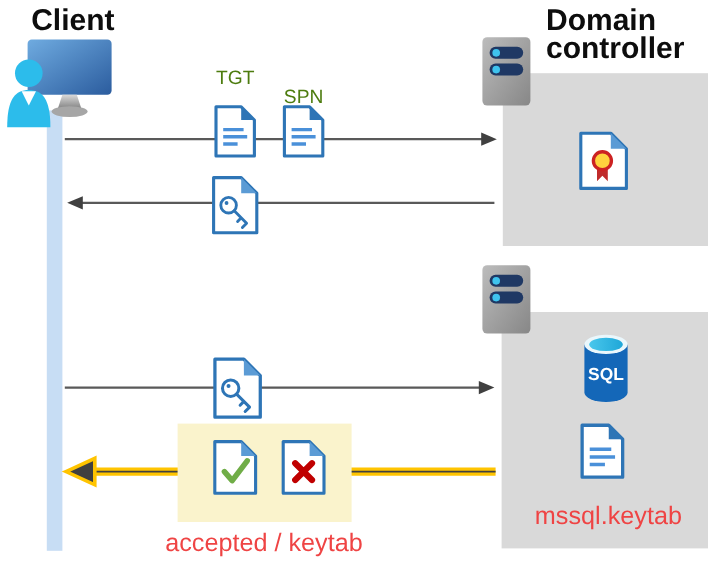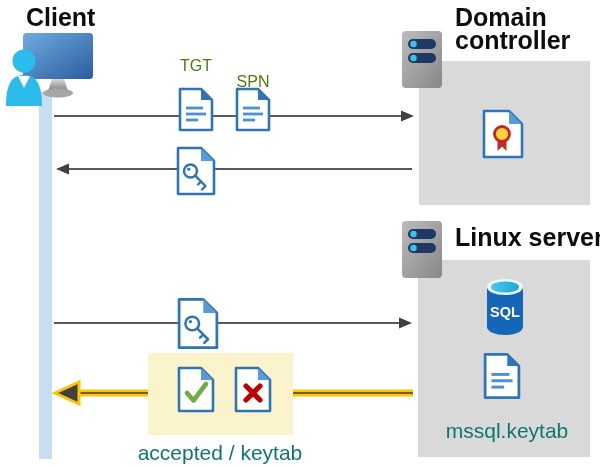--- a/index.html
+++ b/index.html
@@ -11,21 +11,21 @@
   .linux-box{left:418px;top:260px;width:172px;height:197px;}
   .lifeline{left:39px;top:92px;width:13px;height:367px;background:#C7DDF4;}
   .yellow-box{left:148px;top:353px;width:145px;height:82px;background:#FAF3CC;}
   .title{font-weight:bold;color:#0d0d0d;font-size:25px;line-height:23px;}
   .client-title{left:26px;top:6px;}
   .dc-title{left:455px;top:6px;width:135px;}
   .linux-title{left:455px;top:226px;width:140px;white-space:nowrap;}
   .ticket-label{font-size:16px;color:#4d7c0f;text-align:center;width:52px;top:57px;}
   .tgt-label{left:170px;}
   .spn-label{left:227px;margin-top:16px;}
-  .caption{font-size:21px;color:#0f766e;text-align:center;}
+  .caption{font-size:21px;color:#ef4444;text-align:center;}
   .accepted-label{left:129px;top:441px;width:182px;}
   .keytab-label{left:432px;top:419px;width:150px;}
   .connectors{left:0;top:0;pointer-events:none;}
   svg{display:block;}
 </style>
 </head>
 <body>
 
 <div class="stage">
 
@@ -114,21 +114,20 @@
     <circle cx="12.5" cy="28" r="3.2" fill="#3FC3EE"></circle>
   </svg>
 
   <svg class="abs" style="left:482px;top:109px;" width="42" height="50" viewBox="0 0 42 50">
     <path d="M2 2 H27 L40 15 V48 H2 Z" fill="#FFFFFF" stroke="#2E75B6" stroke-width="2.6" stroke-linejoin="round"></path>
     <polygon points="27,2 40,15 27,15" fill="#5B9BD5"></polygon>
     <path d="M15.5 30 V42 L20 37.5 L24.5 42 V30 Z" fill="#C02B2B"></path>
     <circle cx="20" cy="25" r="7.5" fill="#FFD23E" stroke="#CC2222" stroke-width="2.8"></circle>
   </svg>
 
-  <div class="abs title linux-title">Linux server</div>
   <svg class="abs" style="left:401px;top:220px;" width="42" height="59" viewBox="0 0 42 59">
     <defs>
       <linearGradient id="srv2" x1="0" y1="0" x2="1" y2="1">
         <stop offset="0" stop-color="#BCBCBC"></stop>
           <stop offset="1" stop-color="#878787"></stop>
       </linearGradient>
     </defs>
     <rect x="1" y="1" width="40" height="57" rx="4" fill="url(#srv2)"></rect>
     <rect x="7" y="9" width="28" height="10" rx="5" fill="#1F3864"></rect>
     <circle cx="12.5" cy="14" r="3.2" fill="#3FC3EE"></circle>

